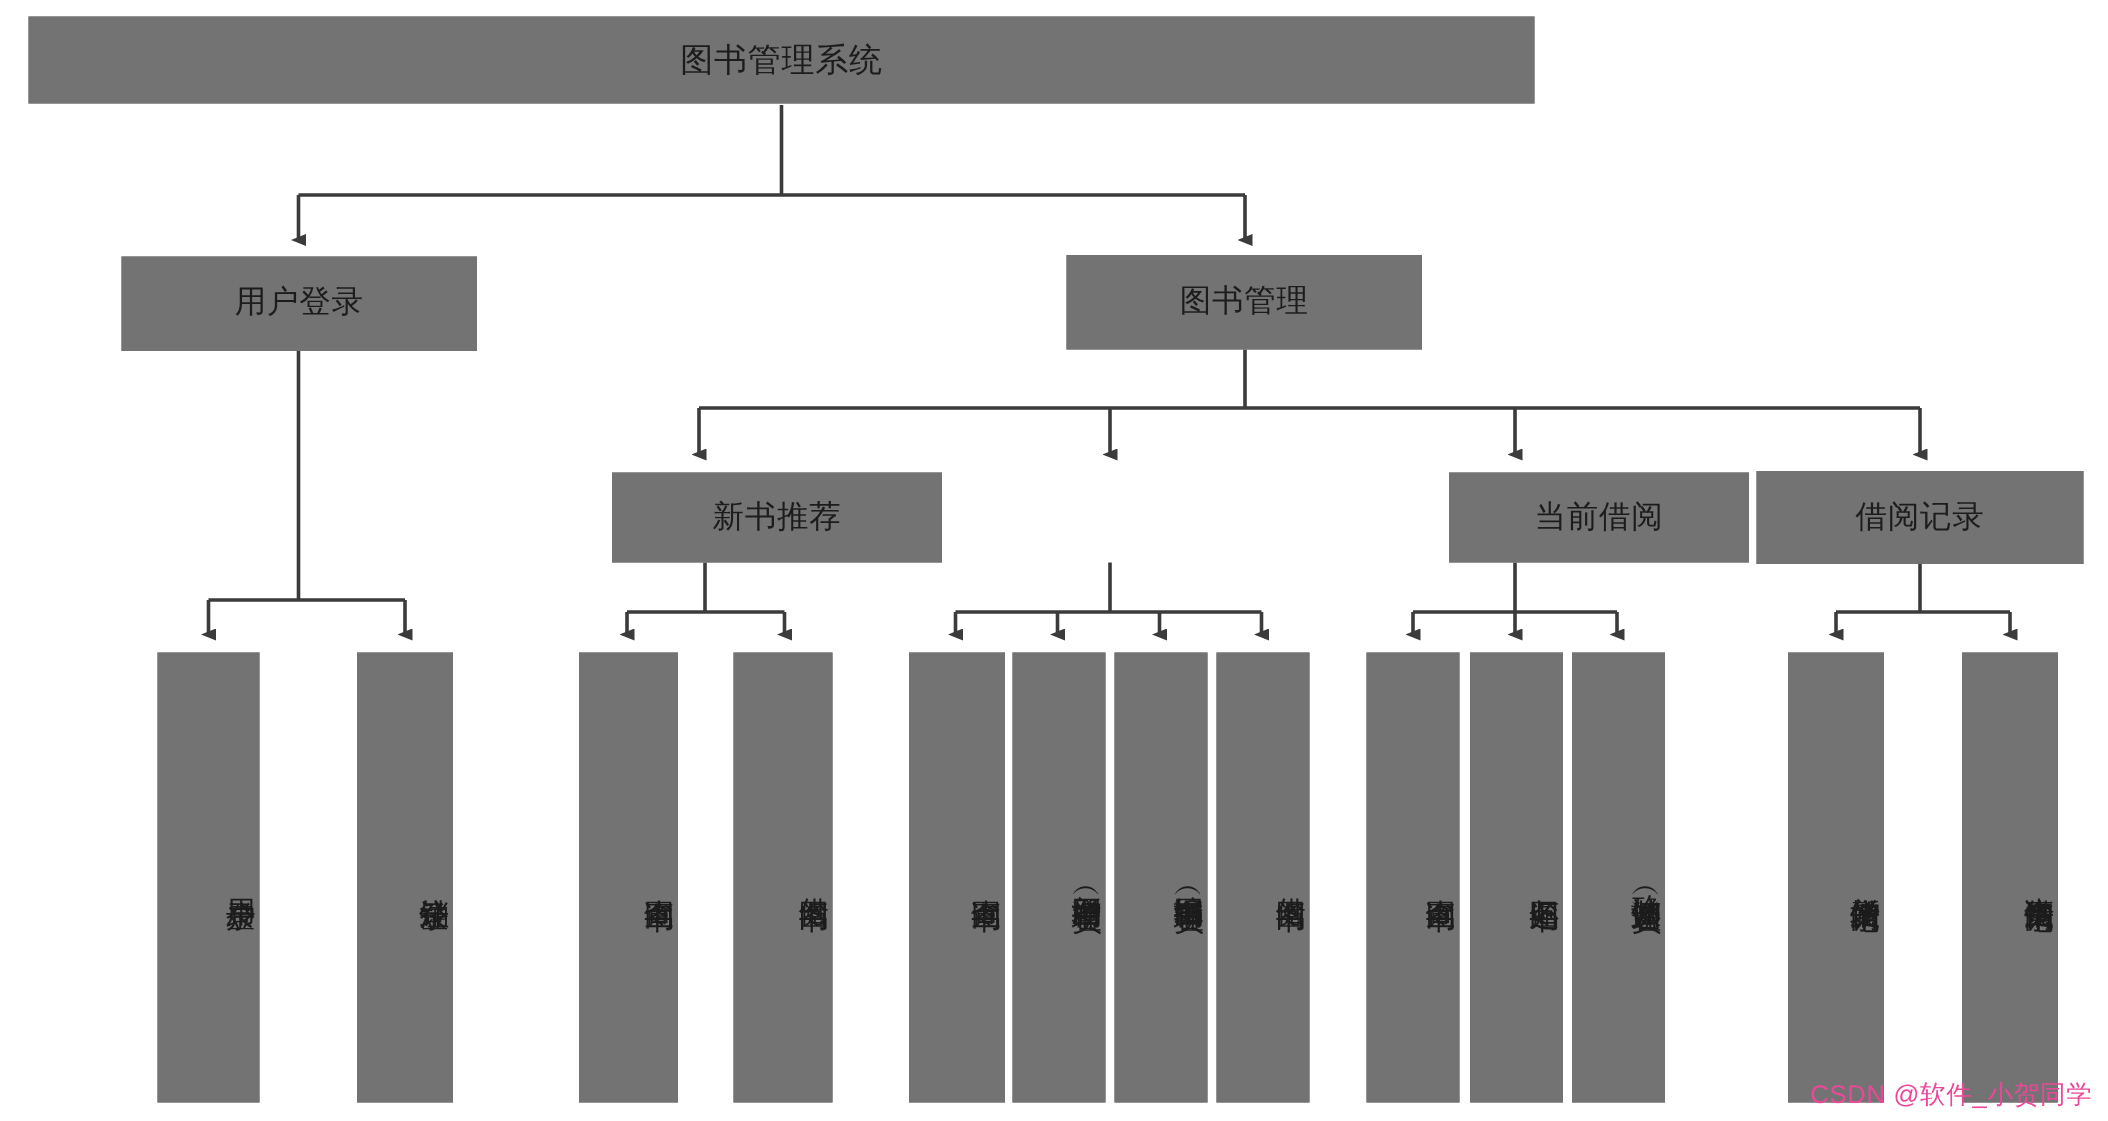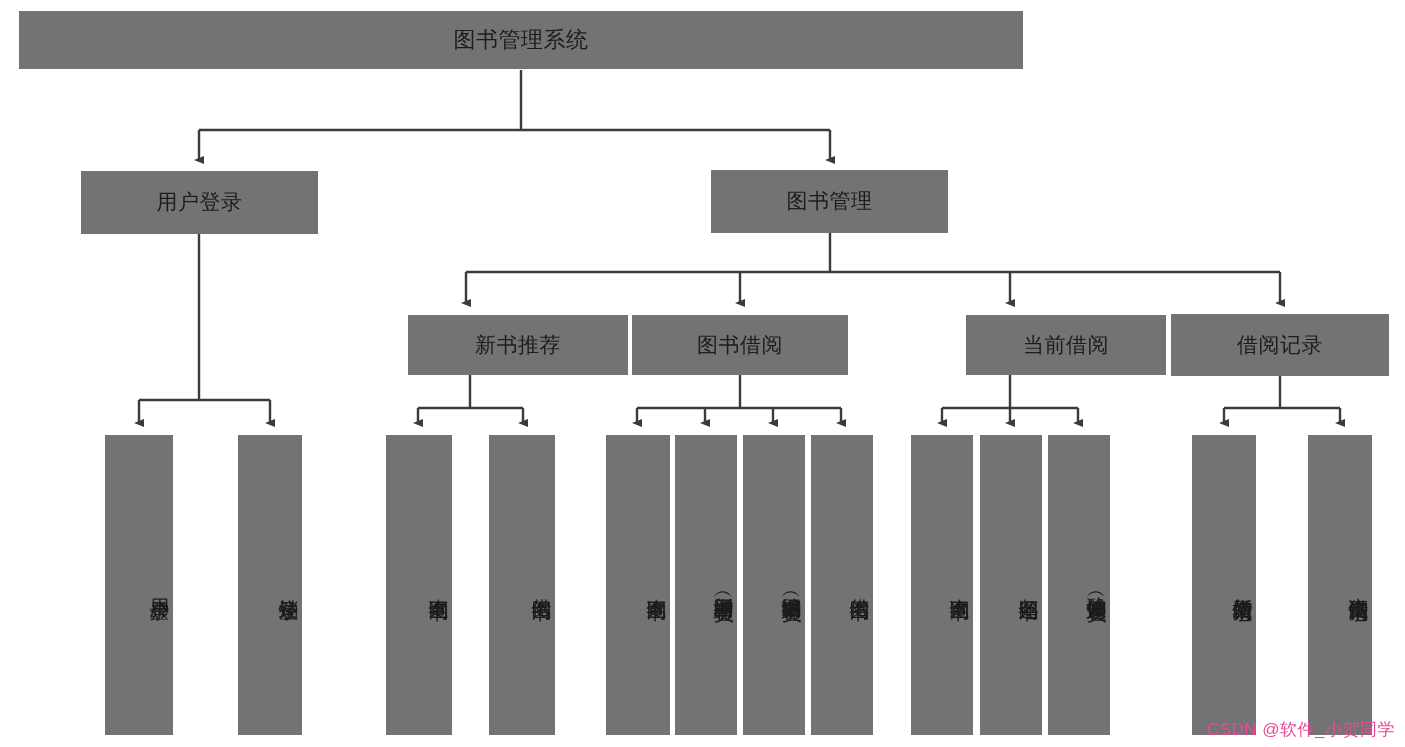--- a/index.html
+++ b/index.html
@@ -131,23 +131,20 @@
   <div class="node h" style="left:81px; top:171px; width:237px; height:63px;">
     <span>用户登录</span>
   </div>
   <div class="node h" style="left:711px; top:170px; width:237px; height:63px;">
     <span>图书管理</span>
   </div>
 
   <div class="node h" style="left:360px; top:315px; width:220px; height:60px;margin-left:48px;">
     <span>新书推荐</span>
   </div>
-  <div class="node h" style="left:632px; top:315px; width:216px; height:60px;">
-    <span>图书借阅</span>
-  </div>
   <div class="node h" style="left:922px; top:315px; width:200px; height:60px;margin-left:44px;">
     <span>当前借阅</span>
   </div>
   <div class="node h" style="left:1171px; top:314px; width:218px; height:62px;">
     <span>借阅记录</span>
   </div>
 
   <div class="node v" style="left:105px; top:435px; width:68px; height:300px;">
     <span class="vtext">用户登录</span>
   </div>

